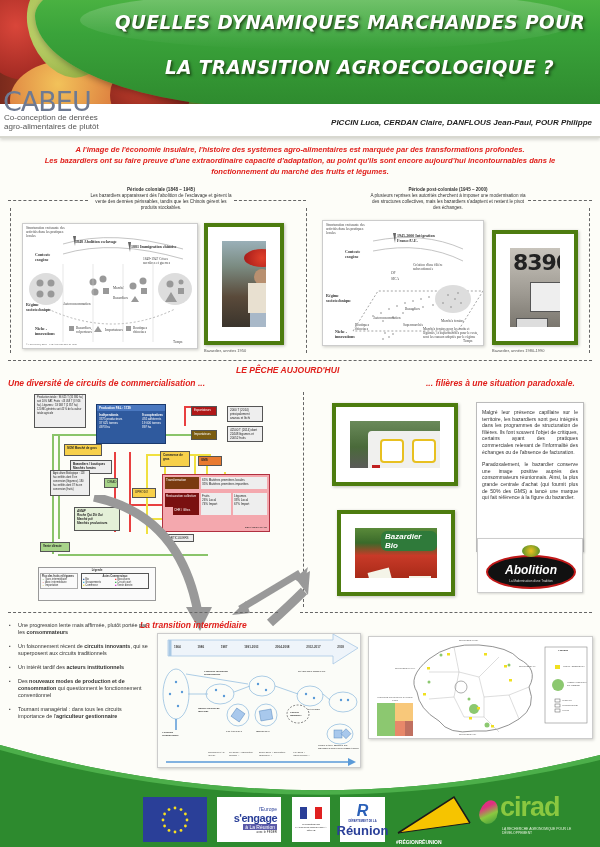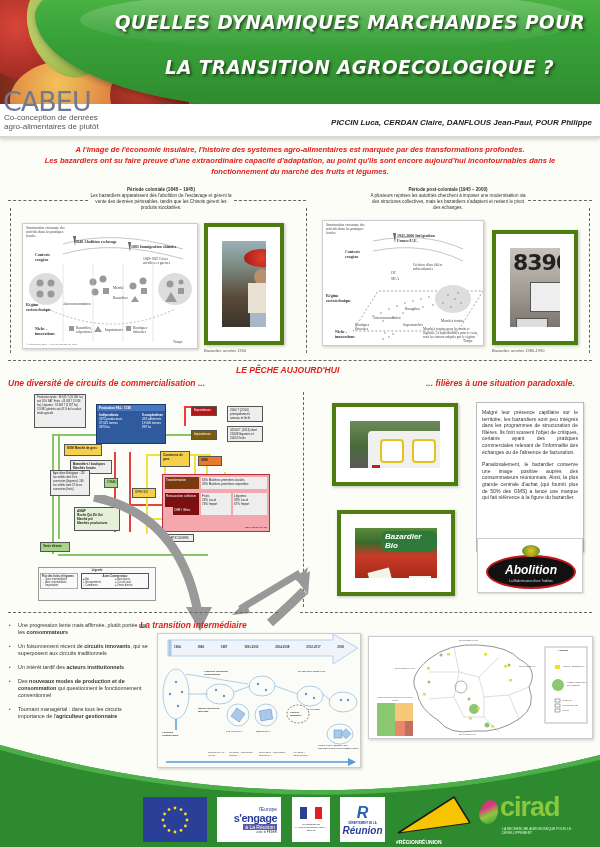--- a/index.html
+++ b/index.html
@@ -537,21 +537,21 @@
   <div style="display:flex; width:22px; height:12px;">
     <div style="flex:1; background:#2a3f98;"></div>
       <div style="flex:1; background:#fff;"></div>
       <div style="flex:1; background:#e02020;"></div>
   </div>
   <div style="font-size:2.5px; text-align:center; color:#333; margin-top:4px; width:34px;">MINISTÈRE DE L'AGRICULTURE ET DE LA PÊCHE</div>
 </div>
 <div class="logo-tile" style="left:340px; width:45px;">
   <div style="font-size:16px; font-weight:bold; font-style:italic; color:#2a60b8;">R</div>
   <div style="font-size:2.6px; color:#2a3f98; font-weight:bold;">DÉPARTEMENT DE LA</div>
-  <div style="font-size:10px; font-weight:bold; color:#2a3f98;font-style:italic;">Réunion</div>
+  <div style="font-size:13px; font-weight:bold; color:#2a3f98;">Réunion</div>
 </div>
 <div class="abs" style="left:396px; top:795px; width:78px; height:48px;">
   <svg width="78" height="40" viewBox="0 0 78 40">
     <polygon points="2,38 58,2 74,28" fill="#f6c400"></polygon>
     <polyline points="2,38 58,2 74,28" fill="none" stroke="#1a1a1a" stroke-width="1.5"></polyline>
     <line x1="2" y1="38" x2="74" y2="28" stroke="#1a1a1a" stroke-width="1"></line>
   </svg>
   <div style="font-size:5px; color:#fff; font-weight:bold;">#RÉGIONRÉUNION</div>
 </div>
 <div class="abs" style="left:478px; top:796px; width:115px; height:46px;">

